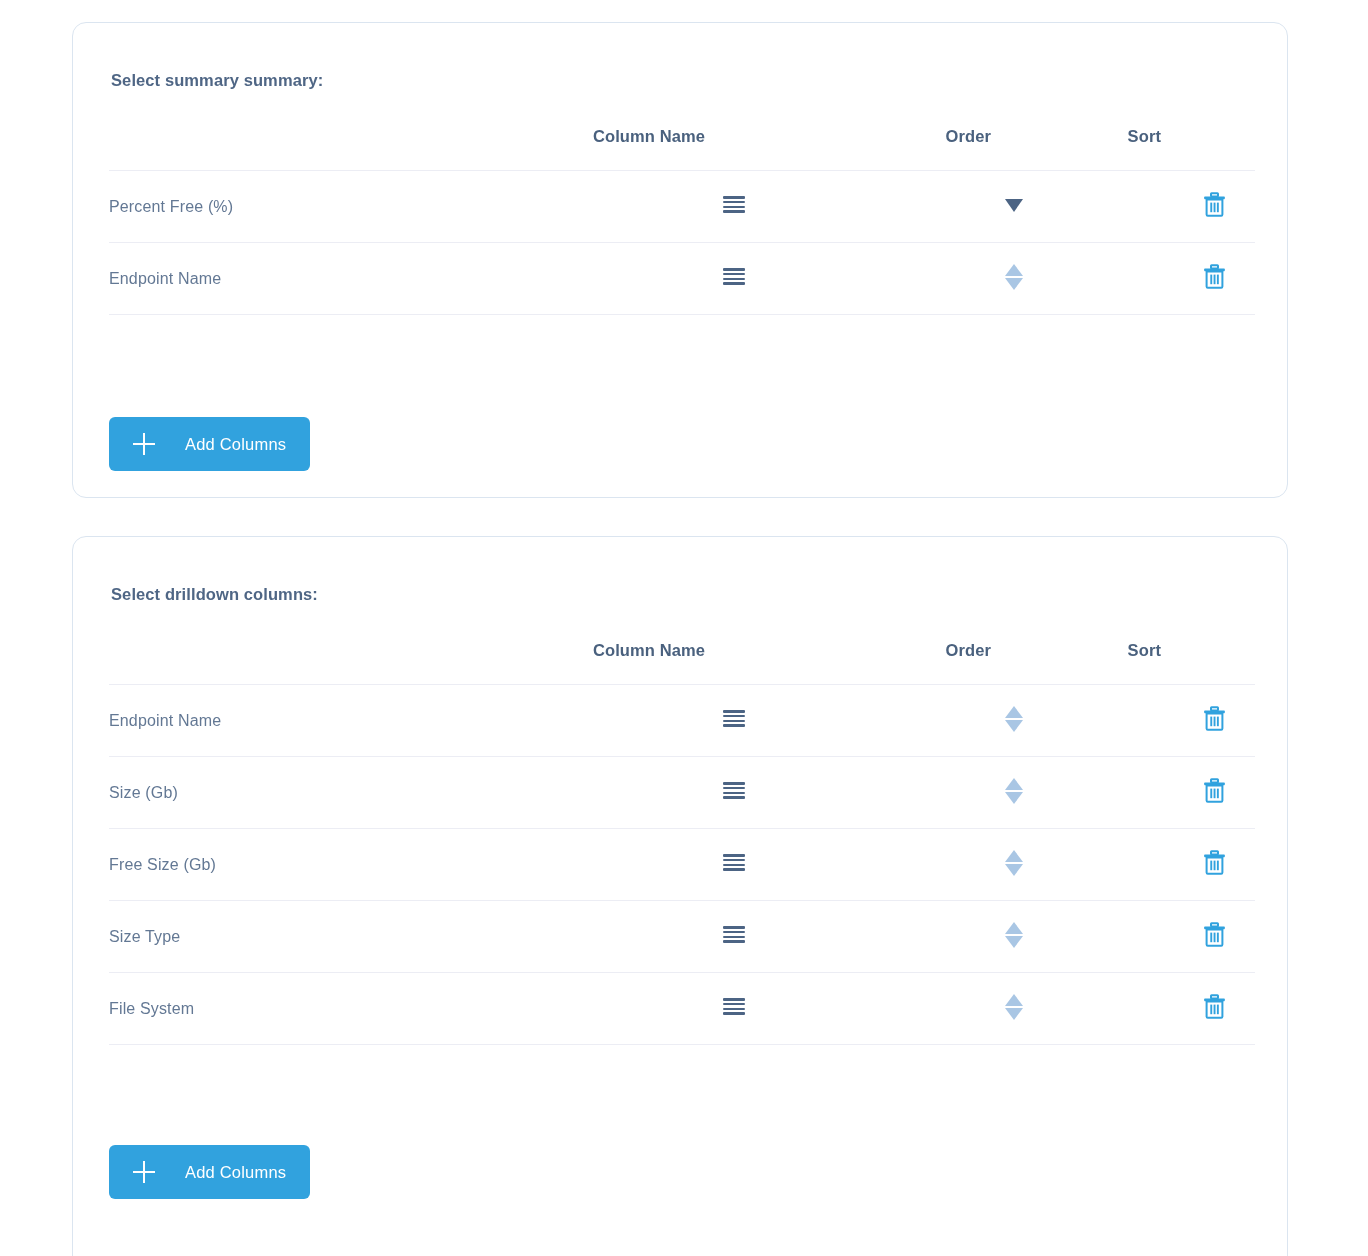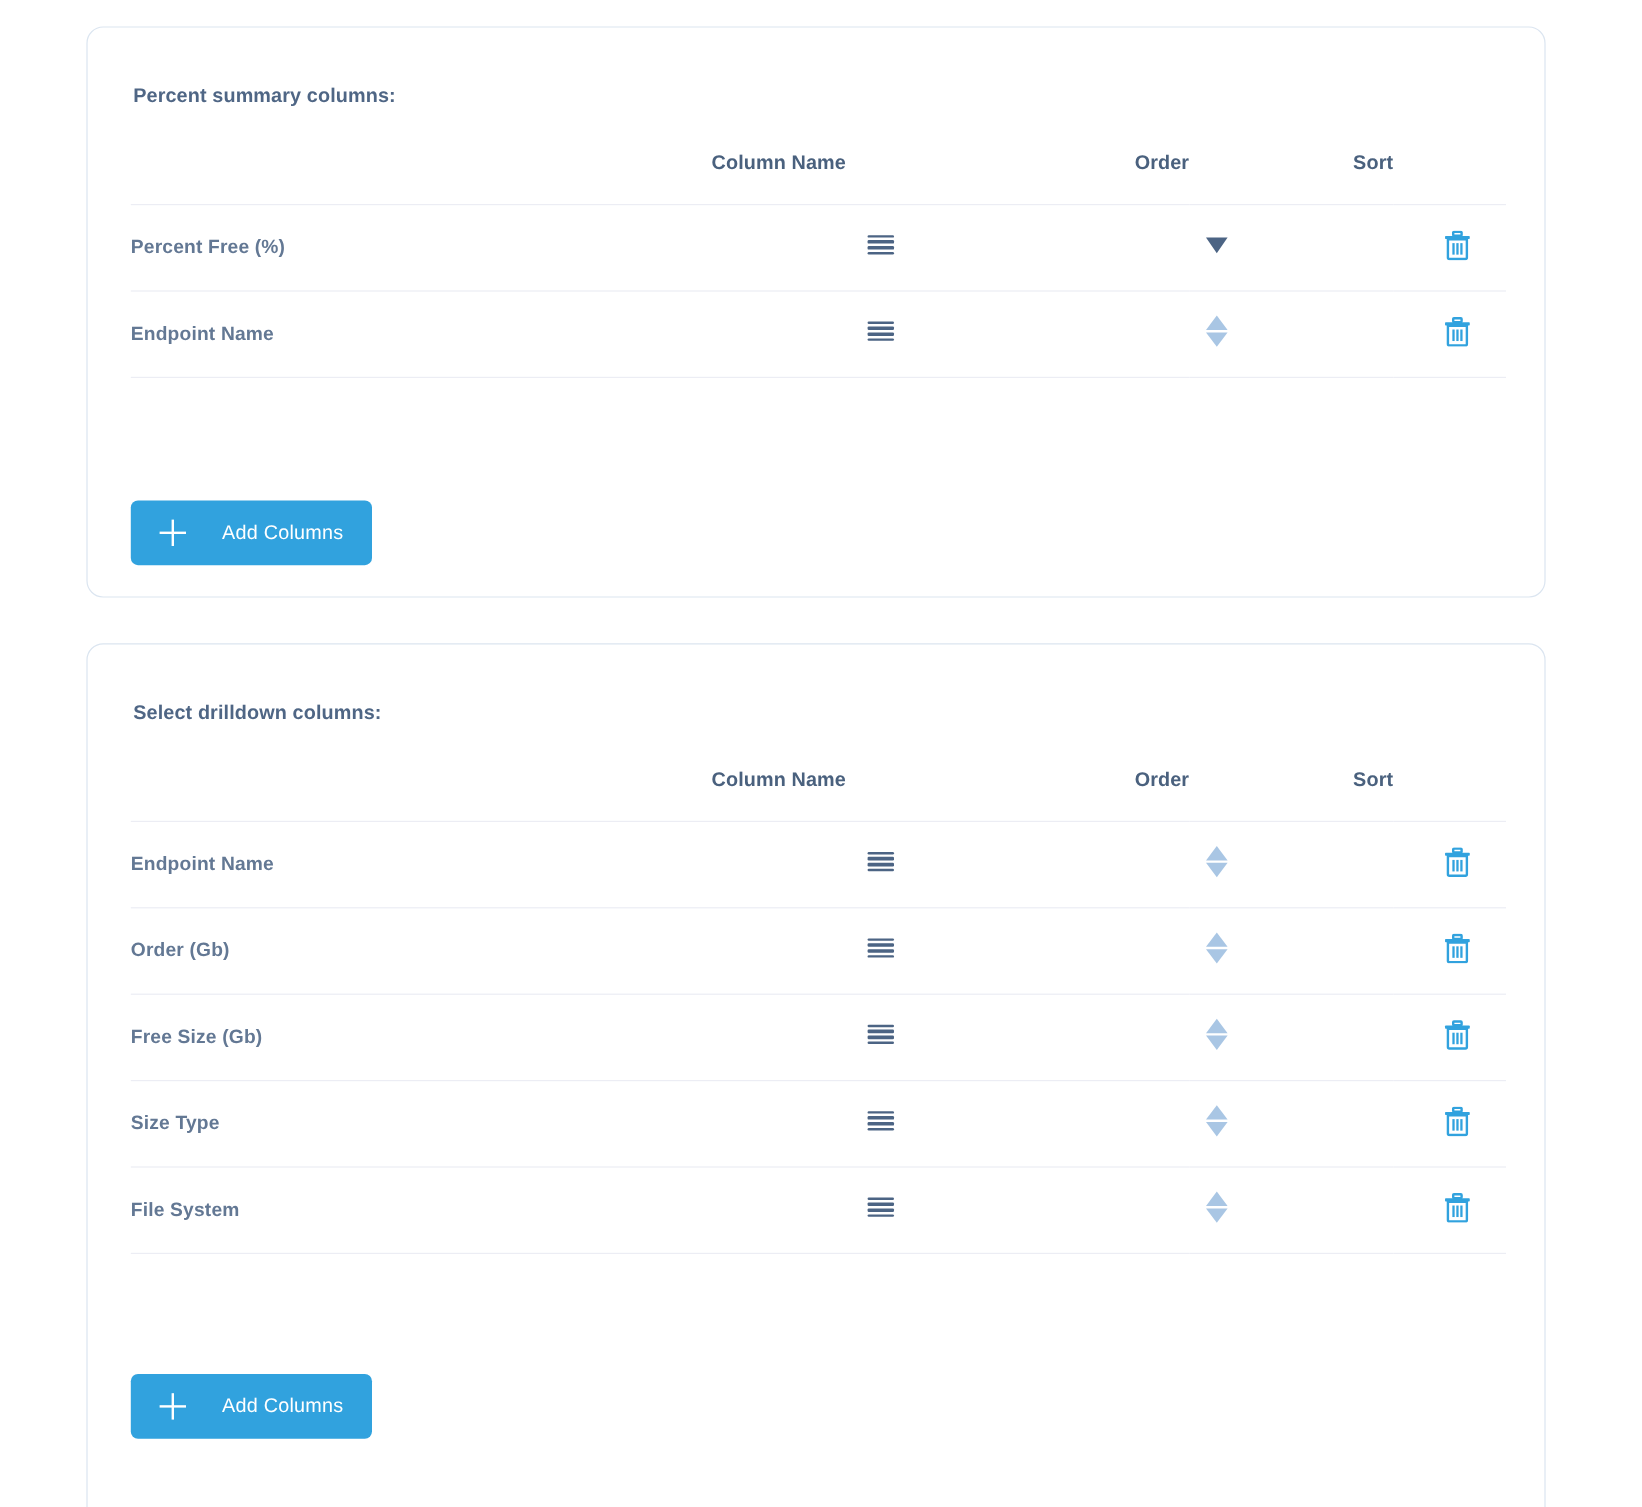--- a/index.html
+++ b/index.html
@@ -64,21 +64,21 @@
   .col-table td {
     padding: 0;
     height: 72px;
     vertical-align: middle;
     border-bottom: 1.5px solid #ecedf4;
   }
   .col-table tr:last-child td { border-bottom: 1.5px solid #ecedf4; }
 
   .cell-name {
     font-size: 16px;
-    font-weight: 700;
+    font-weight: 400;
     color: #637894;
     letter-spacing: 0.15px;
     padding-left: 2px;
   }
 
   .cell-center { text-align: left; }
 
   
   .drag-handle {
     display: inline-block;
@@ -177,21 +177,21 @@
   }
   .plus-icon::before { left: 10px; top: 0;   width: 2px;  height: 22px; }
   .plus-icon::after  { left: 0;   top: 10px; width: 22px; height: 2px; }
 </style>
 </head>
 <body>
 
 <div class="page">
 
   <section class="card summary">
-    <div class="card-title">Percent summary columns:</div>
+    <div class="card-title">Select summary summary:</div>
 
     <table class="col-table">
       <colgroup>
         <col class="col-name-col">
           <col class="order-col">
           <col class="sort-col">
           <col class="del-col">
       </colgroup>
       <thead>
         <tr>
@@ -301,21 +301,21 @@
                 <rect x="1.2" y="4.6" width="20.6" height="2.6" rx="0.6" fill="#31a2de"></rect>
                 <path d="M3.6 7.4 h15.8 v15.2 a1.2 1.2 0 0 1 -1.2 1.2 H4.8 a1.2 1.2 0 0 1 -1.2 -1.2 Z" stroke="#31a2de" stroke-width="2" fill="none"></path>
                 <rect x="7.3" y="10.6" width="1.9" height="9.6" fill="#31a2de"></rect>
                 <rect x="10.6" y="10.6" width="1.9" height="9.6" fill="#31a2de"></rect>
                 <rect x="13.9" y="10.6" width="1.9" height="9.6" fill="#31a2de"></rect>
               </svg></span>
           </td>
         </tr>
 
         <tr>
-          <td class="cell-name">Order (Gb)</td>
+          <td class="cell-name">Size (Gb)</td>
           <td class="cell-center">
             <span class="drag-handle">
               <span></span><span></span><span></span><span></span></span>
           </td>
           <td class="cell-center">
             <span class="sort-btn">
               <span class="sort-both"><i class="up"></i><i class="down"></i></span></span>
           </td>
           <td class="cell-center">
             <span class="trash-btn">

